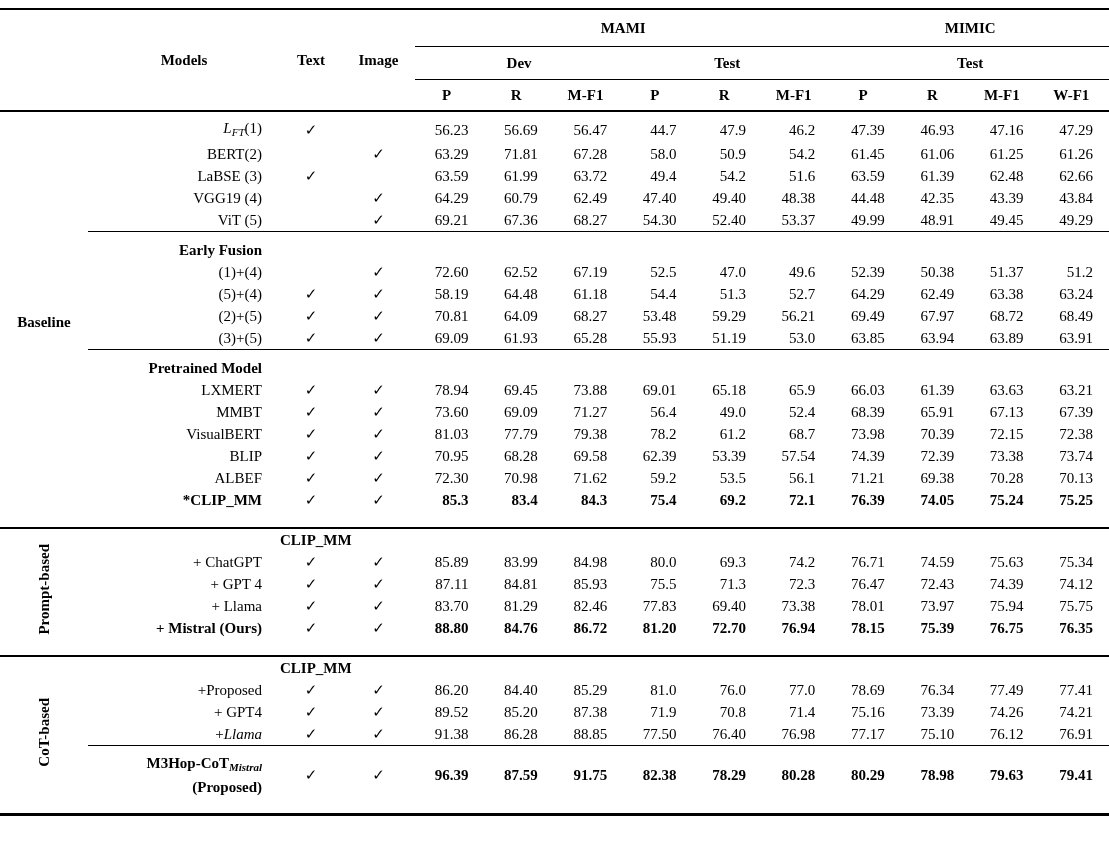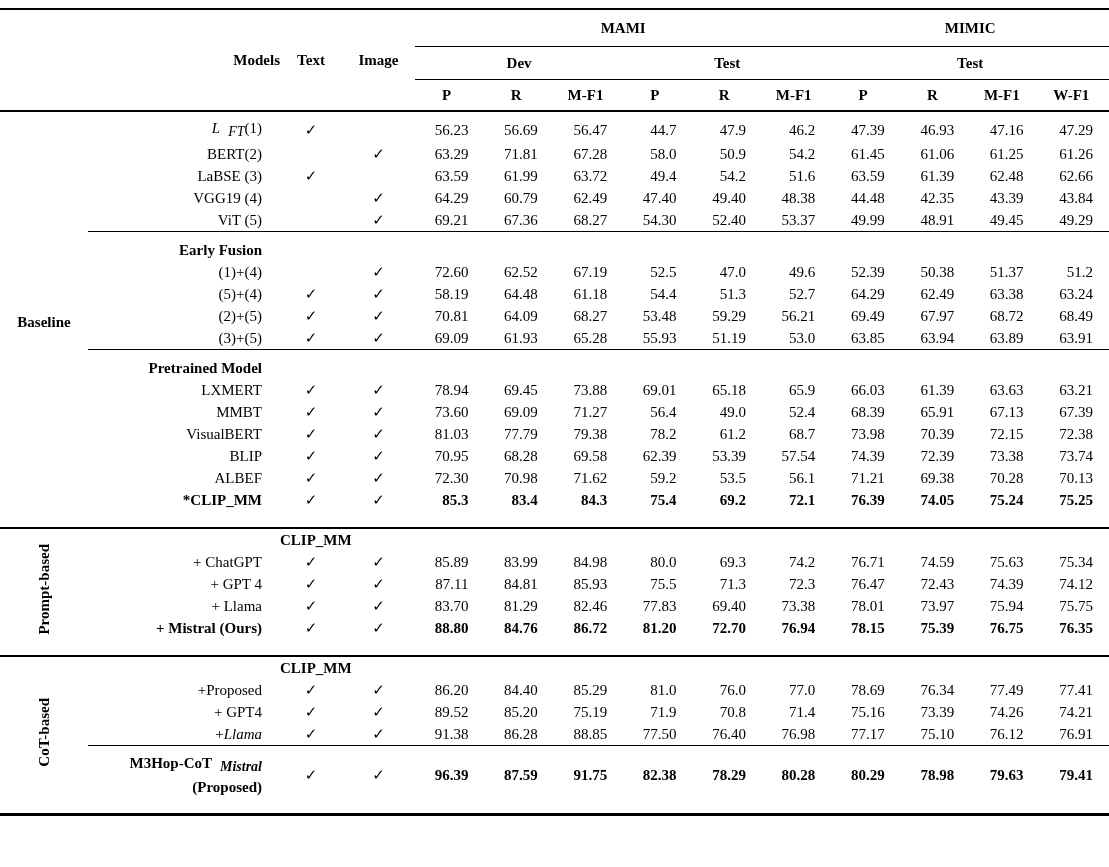--- a/index.html
+++ b/index.html
@@ -8,41 +8,41 @@
   table { border-collapse:collapse; table-layout:fixed; width:1109px;
           border-top:2.2px solid #000; border-bottom:3px solid #000; }
   th, td { padding:0; font-size:15px; line-height:22px; vertical-align:middle; overflow:visible; white-space:nowrap; }
   thead th { font-weight:bold; }
   thead { border-bottom:2.2px solid #000; }
   thead tr:last-child th { border-bottom:2.2px solid #000; }
   th.rowspan3 { border-bottom:2.2px solid #000; }
   th.dataset, th.split { border-bottom:1.2px solid #000; height:32px; }
   th.dataset { height:36px;margin-top:28px; }
   th.metric { height:30px; text-align:center; padding-right:6px; }
-  th.models-head { text-align:right; }
+  th.models-head { text-align:center; }
   th.check-head { text-align:center; }
 
   td.models-cell { text-align:right; padding-right:18px; }
   td.check-cell { text-align:center; }
   td.val { text-align:right; padding-right:16px; }
   td.val.b, .b { font-weight:bold; }
   td.mid-heading { font-weight:bold; }
   td.sec-title { font-weight:bold; }
 
   tr.pad-b > td { padding-bottom:16px; }
   tr.pad-b-lg > td { }
   tr.head-pad > td { padding-top:7px; }
   td.topline { border-top:1.2px solid #000; }
   tbody.gsep > tr:first-child > td { border-top:2.2px solid #000; }
   tbody:first-of-type > tr:first-child > td { padding-top:5px; }
 
   td.group-cell { text-align:center; vertical-align:middle; font-weight:bold; }
   .vlabel { writing-mode:vertical-rl; transform:rotate(180deg); white-space:nowrap;
             font-weight:bold; display:inline-block; }
-  .sub { font-size:14px; vertical-align:-3px;margin-left:8px; }
+  .sub { font-size:11px; vertical-align:-3px; }
   .it { font-style:italic; }
   .nameline { line-height:20px; }
 </style>
 </head>
 <body>
 
 <div id="page">
   <table id="results-table">
     <colgroup>
       <col style="width:88px">
@@ -452,21 +452,21 @@
           <td class="val">76.34</td>
           <td class="val">77.49</td>
           <td class="val">77.41</td>
         </tr>
         <tr>
           <td class="models-cell"><span>+ GPT4</span></td>
           <td class="check-cell"><span>✓</span></td>
           <td class="check-cell"><span>✓</span></td>
           <td class="val">89.52</td>
           <td class="val">85.20</td>
-          <td class="val">75.19</td>
+          <td class="val">87.38</td>
           <td class="val">71.9</td>
           <td class="val">70.8</td>
           <td class="val">71.4</td>
           <td class="val">75.16</td>
           <td class="val">73.39</td>
           <td class="val">74.26</td>
           <td class="val">74.21</td>
         </tr>
         <tr class="pad-b-lg">
           <td class="models-cell"><span>+</span><span class="it ">Llama</span></td>

